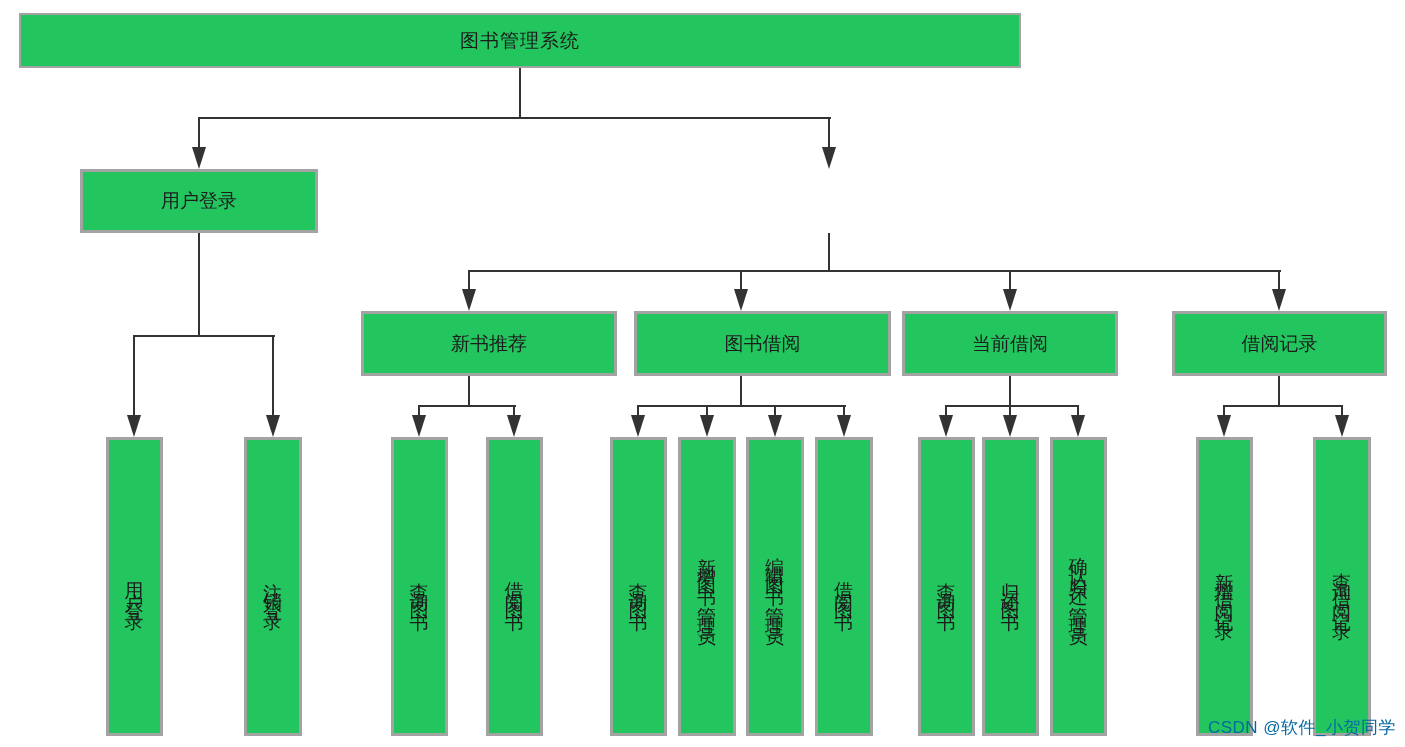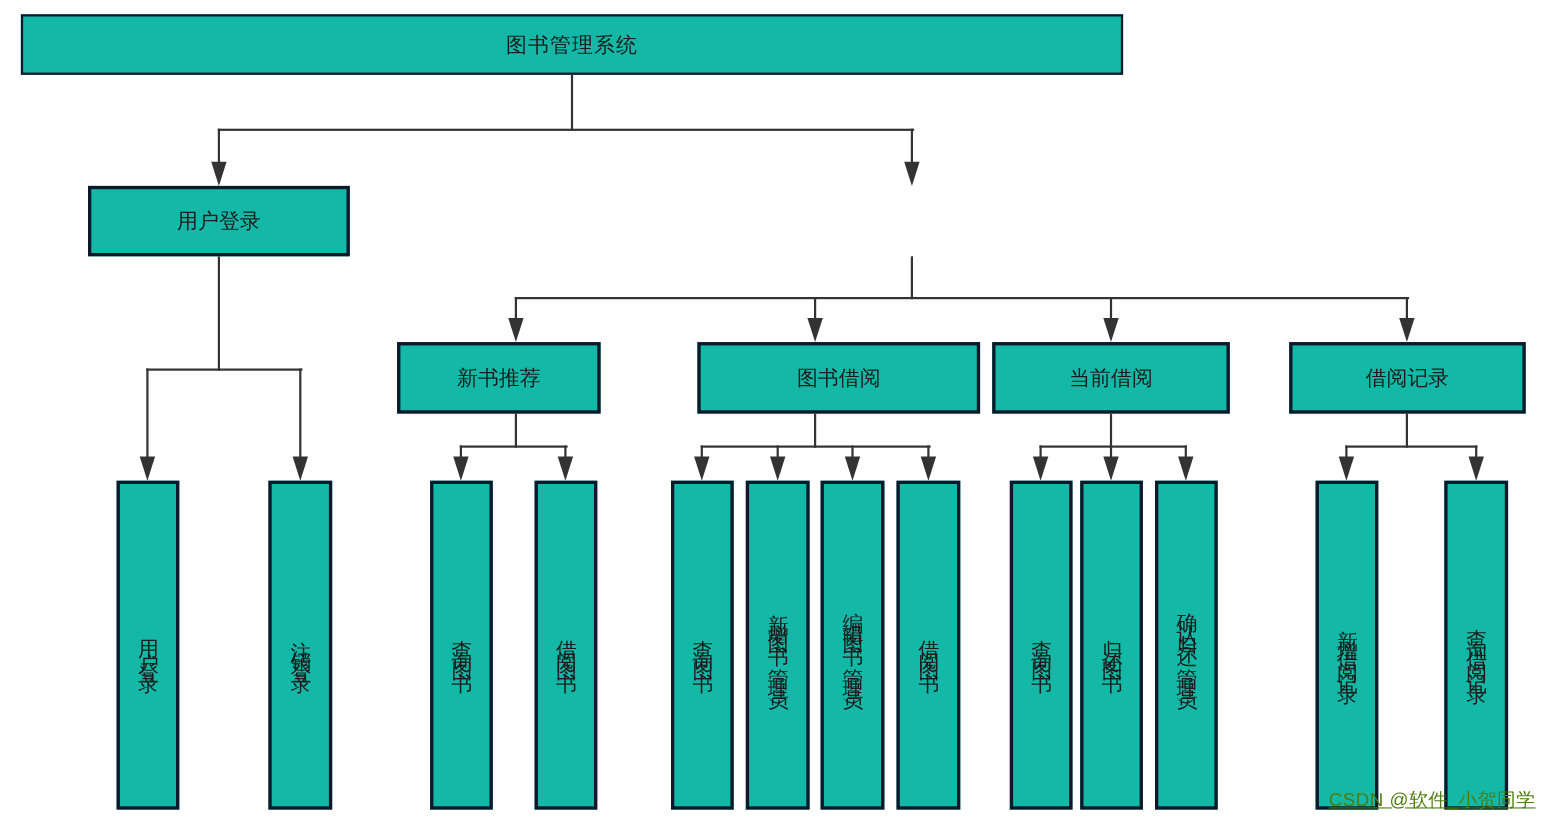--- a/index.html
+++ b/index.html
@@ -8,22 +8,22 @@
     width: 1405px;
     height: 747px;
     background: #ffffff;
     overflow: hidden;
     font-family: "Liberation Sans", "DejaVu Sans", sans-serif;
     color: #1c1c1c;
   }
   .box {
     position: absolute;
     box-sizing: border-box;
-    border: 3px solid #0f172a;
-    background: #14b8a6;
+    border: 3px solid #a3a3a3;
+    background: #22c55e;
     display: flex;
     align-items: center;
     justify-content: center;
     font-size: 19px;
     color: #1c1c1c;
     z-index: 2;
   }
   .title-box { border-width: 2px; letter-spacing: 1px; }
   .leaf span {
     writing-mode: vertical-rl;
@@ -40,41 +40,40 @@
     border-left: 7px solid transparent;
     border-right: 7px solid transparent;
     border-top: 22px solid #333333;
     z-index: 1;
   }
   .watermark {
     position: absolute;
     right: 9px;
     bottom: 8px;
     font-size: 17px;
-    color: #4d7c0f;
+    color: #0369a1;
     letter-spacing: 0.5px;
     z-index: 3;
-    text-decoration: underline;
   }
 </style>
 </head>
 <body>
 
 <div class="canvas">
 
   <div class="box title-box" style="left:19px; top:13px; width:1002px; height:55px;">
     <span>图书管理系统</span>
   </div>
 
   <div class="box" style="left:80px; top:169px; width:238px; height:64px;">
     <span>用户登录</span>
   </div>
 
 
-  <div class="box" style="left:361px; top:311px; width:185px; height:65px;text-align:center;">
+  <div class="box" style="left:361px; top:311px; width:256px; height:65px;text-align:center;">
     <span>新书推荐</span>
   </div>
 
   <div class="box" style="left:634px; top:311px; width:257px; height:65px;">
     <span>图书借阅</span>
   </div>
 
   <div class="box" style="left:1172px; top:311px; width:215px; height:65px;">
     <span>借阅记录</span>
   </div>

